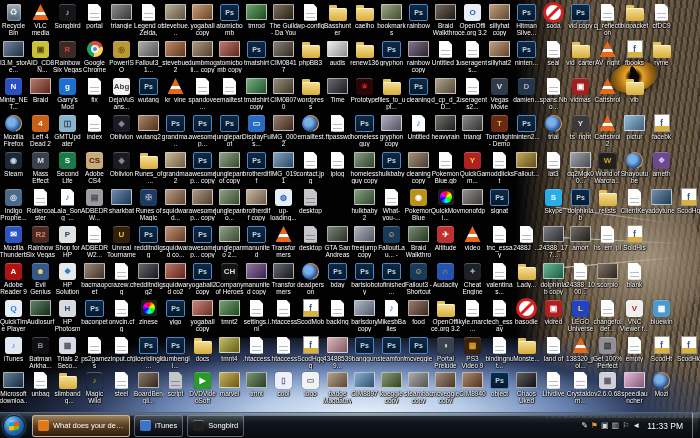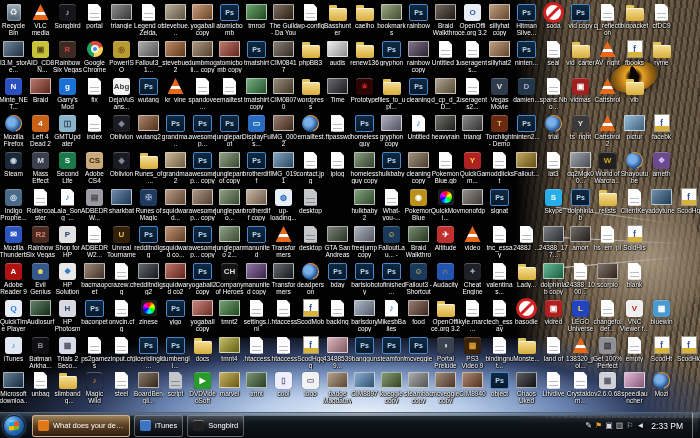--- a/index.html
+++ b/index.html
@@ -1756,17 +1756,17 @@
       </div>
     <div id="tray">
       <span id="tray-icons" style="display:flex;gap:3px;">
           <span class="tray-ic" style="color:#e8e8e8">✎</span>
           <span class="tray-ic" style="color:#e8a030">⚑</span>
           <span class="tray-ic" style="color:#d8d8d8">▣</span>
           <span class="tray-ic" style="color:#c8c8c8">▥</span>
           <span class="tray-ic" style="color:#d8d8d8">⚐</span>
           <span class="tray-ic" style="color:#e0e0e0">◄</span>
         </span>
-      <span id="clock">2:33 PM</span>
+      <span id="clock">11:33 PM</span>
       <span id="show-desktop"></span>
     </div>
   </div>
 </div>
 
 </body></html>

